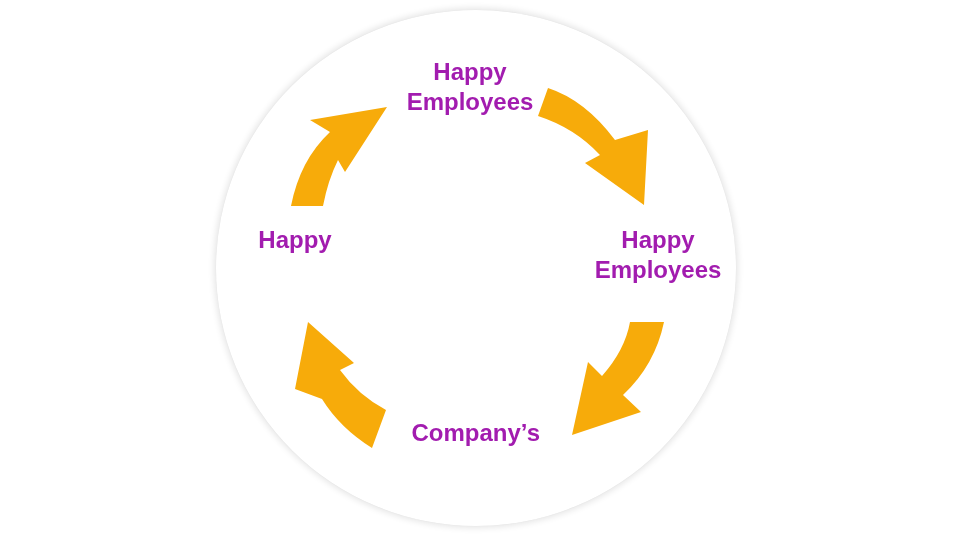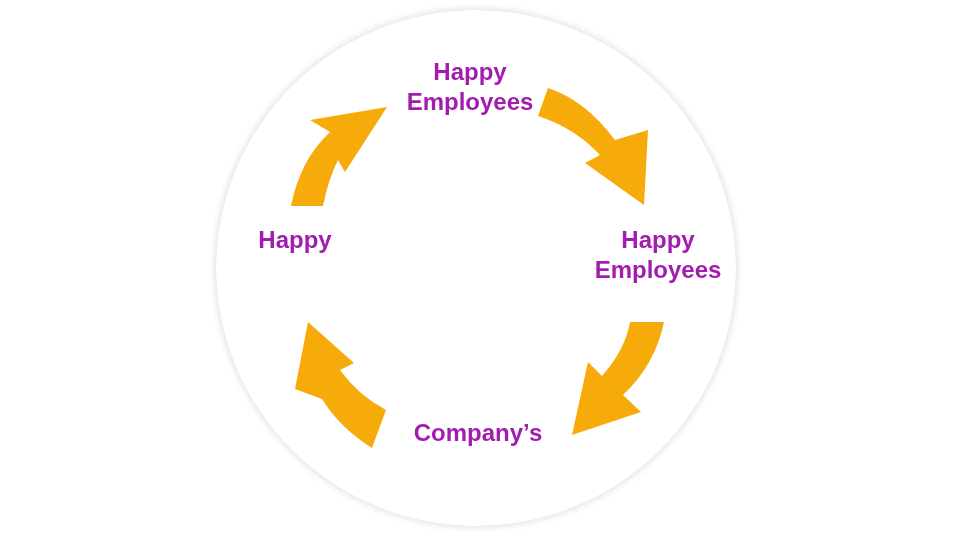--- a/index.html
+++ b/index.html
@@ -40,21 +40,21 @@
       font-size: 24px;
       line-height: 30px;
       color: #a21caf;
       text-align: center;
       white-space: nowrap;
     }
     .label span { display: block; }
     #lbl-managers { left: 390px; top: 57px; width: 160px; }
     #lbl-customers { left: 578px; top: 225px; width: 160px; }
     #lbl-employees { left: 215px; top: 225px; width: 160px; }
-    #lbl-productivity { left: 388px; top: 418px; width: 180px; }
+    #lbl-productivity { left: 360px; top: 418px; width: 180px; text-align: right; }
   </style>
 </head>
 <body>
 
 <div class="canvas">
   <div class="circle"></div>
 
   <svg class="arrows" viewBox="0 0 960 540">
 
     <path fill="#f7ab0a" d="M291,206 Q300,160 330,132 L310,120 L387,107 L345,172 L338,160 Q328,180 323,206 Z"></path>

